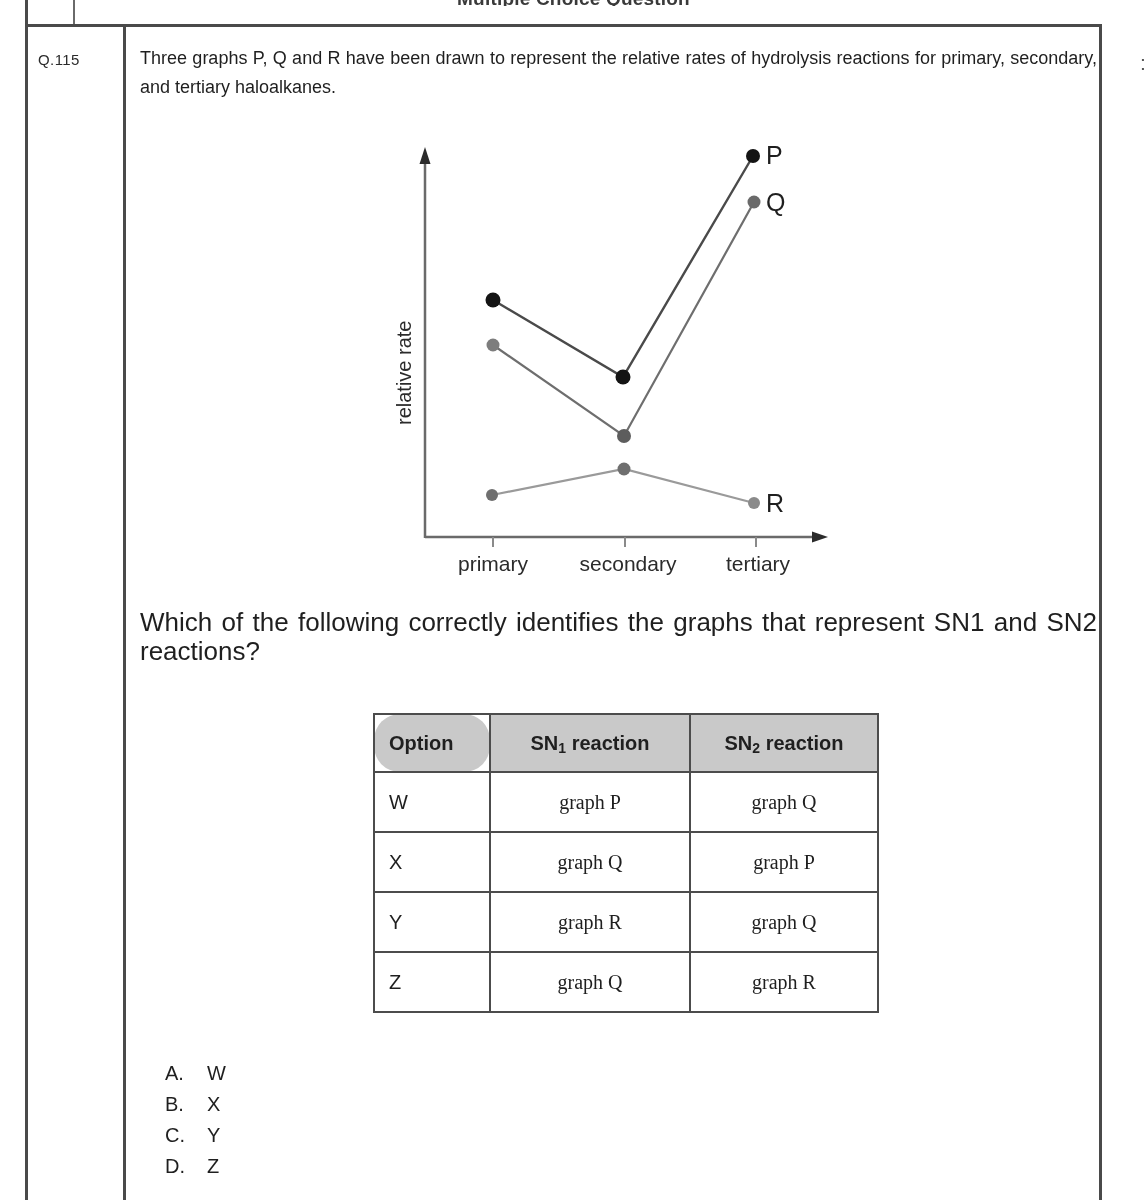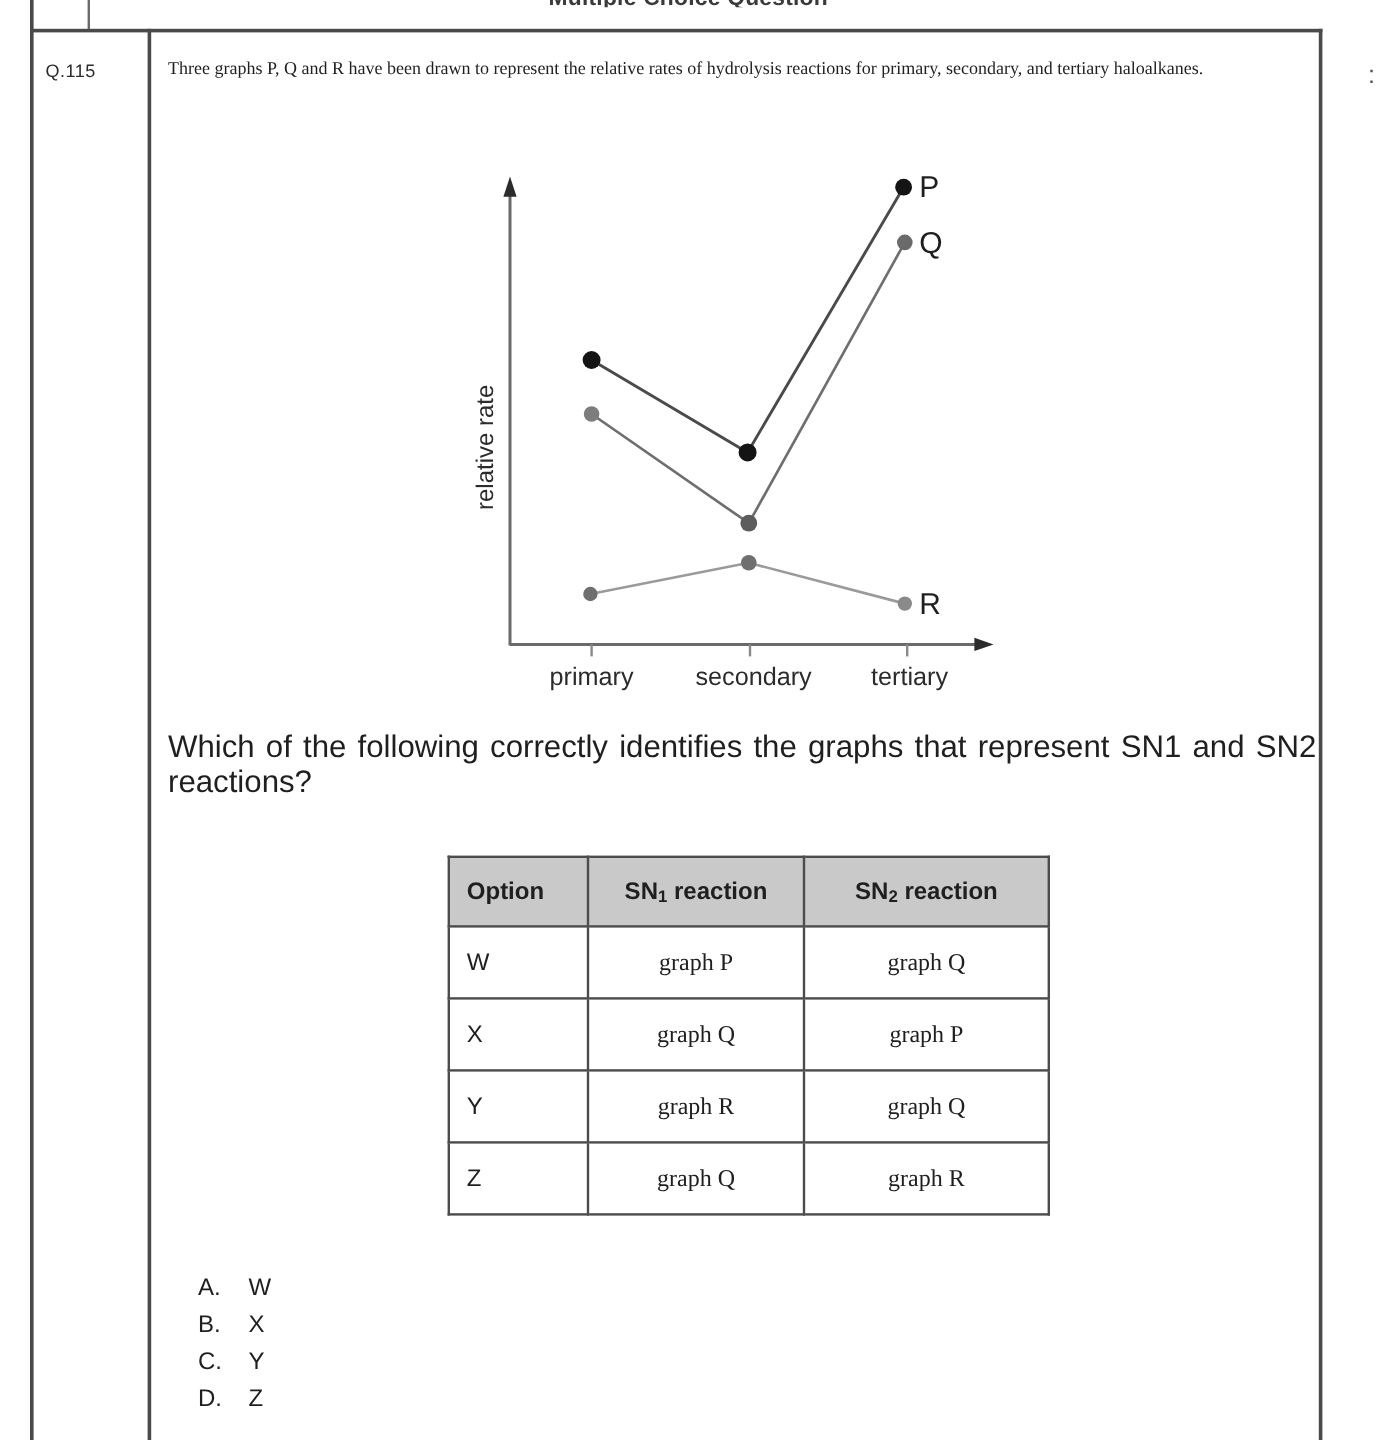--- a/index.html
+++ b/index.html
@@ -93,25 +93,24 @@
     color: #555;
     line-height: 26px;
   }
 
   
   .stem {
     position: absolute;
     left: 140px;
     top: 44px;
     width: 957px;
-    font-size: 15px;
+    font-size: 18px;
     line-height: 29px;
     text-align: justify;
     color: #1f1f1f;
-    font-family: Liberation Serif, serif;
   }
 
   
   .figure {
     position: absolute;
     left: 380px;
     top: 135px;
     width: 470px;
     height: 450px;
   }
@@ -145,23 +144,23 @@
     color: #1f1f1f;
     height: 60px;
     box-sizing: border-box;
   }
   .opt-table th {
     background: #c9c9c9;
     font-weight: bold;
     text-align: center;
     height: 58px;
   }
-  .opt-table th.col-option { width: 116px; text-align: left; padding-left: 14px; }
-  .opt-table th.col-sn1 { width: 180px; }
-  .opt-table th.col-sn2 { width: 204px; }
+  .opt-table th.col-option { width: 116px; text-align: left; padding-left: 14px; border-radius: 26px; }
+  .opt-table th.col-sn1 { width: 200px; }
+  .opt-table th.col-sn2 { width: 188px; }
   .opt-table td.cell-option {
     text-align: left;
     padding-left: 14px;
   }
   .opt-table td.cell-value {
     text-align: center;
     font-family: Liberation Serif, serif;
   }
   .opt-table sub {
     font-size: 14px;

